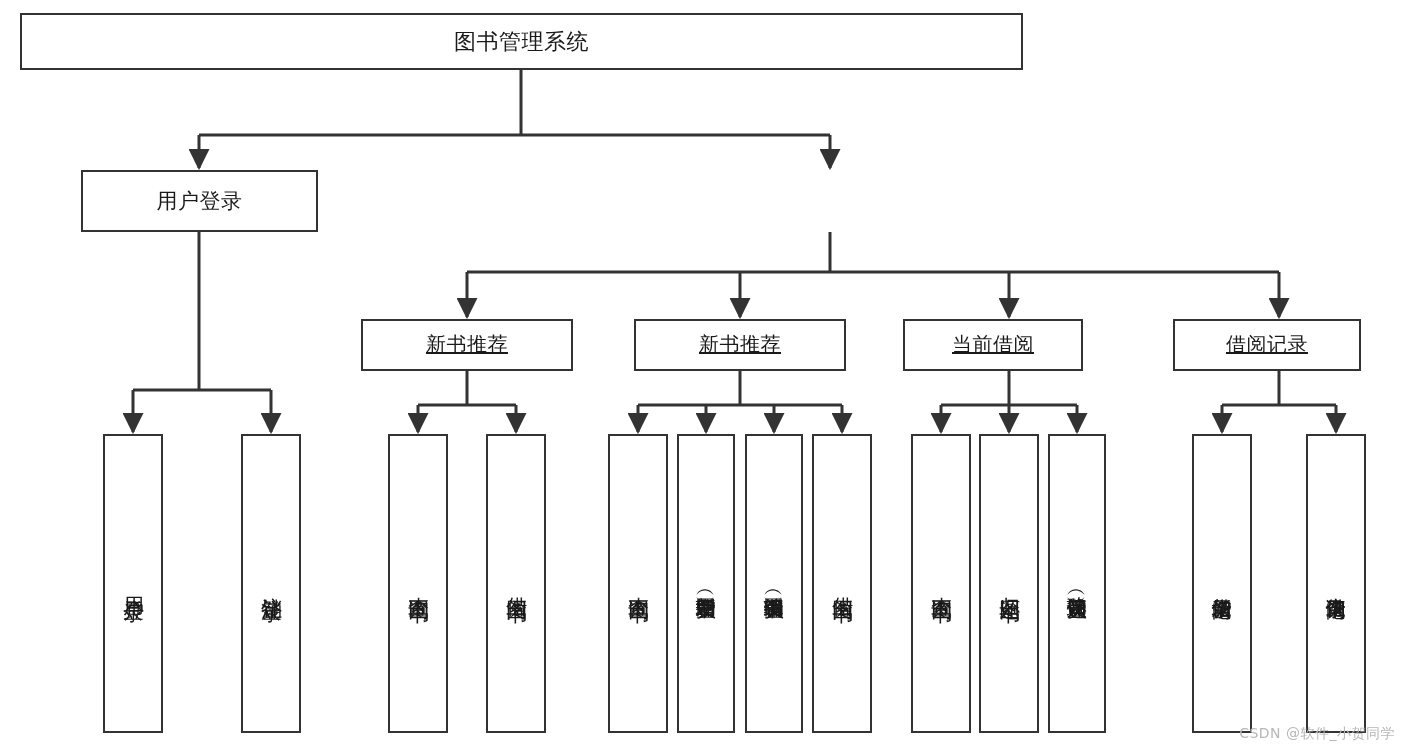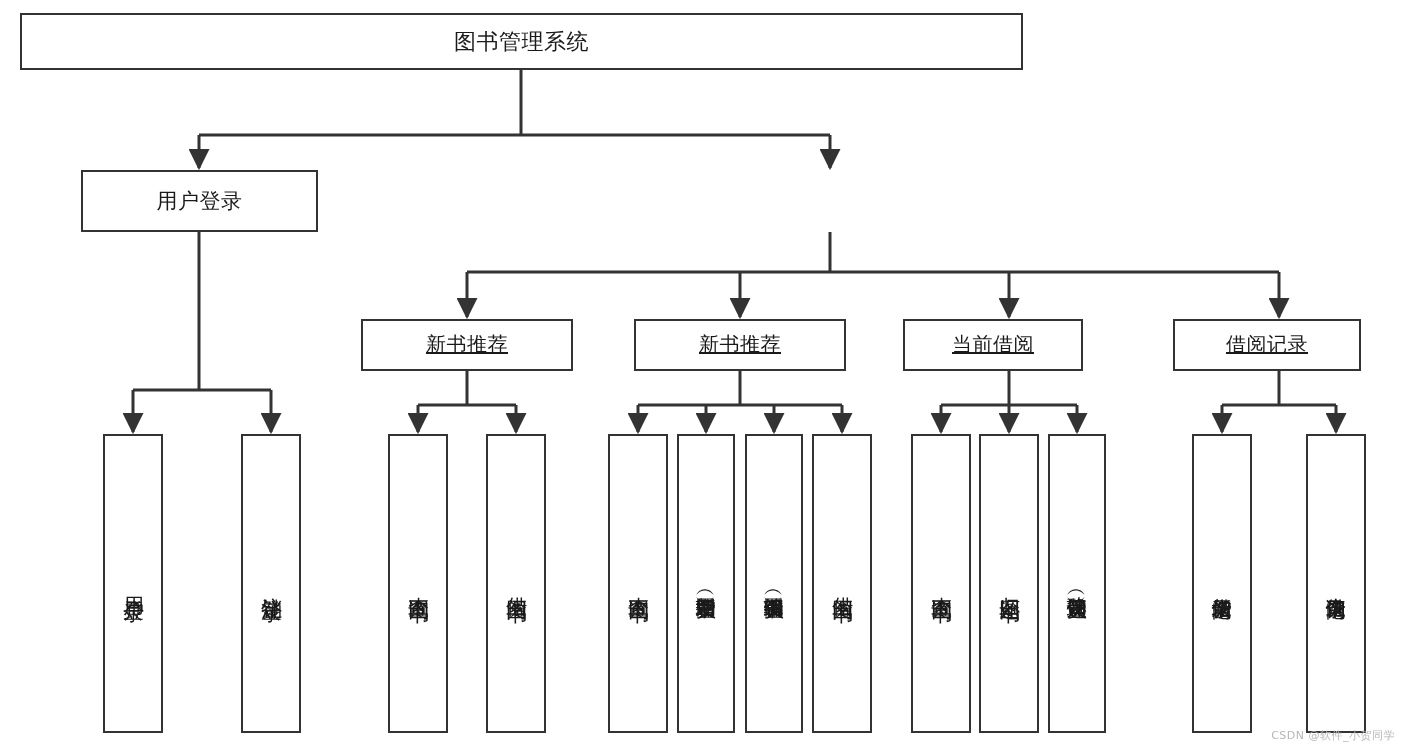--- a/index.html
+++ b/index.html
@@ -85,21 +85,21 @@
   }
   .node.leaf.tall .label {
     font-size: 20px;
     letter-spacing: 0.5px;
   }
   
   #watermark {
     position: absolute;
     right: 10px;
     bottom: 4px;
-    font-size: 11px;
+    font-size: 14px;
     color: #b7b7b7;
     white-space: nowrap;
     letter-spacing: 0.5px;
   }
 </style>
 </head>
 <body>
 
 <div id="diagram">
 

